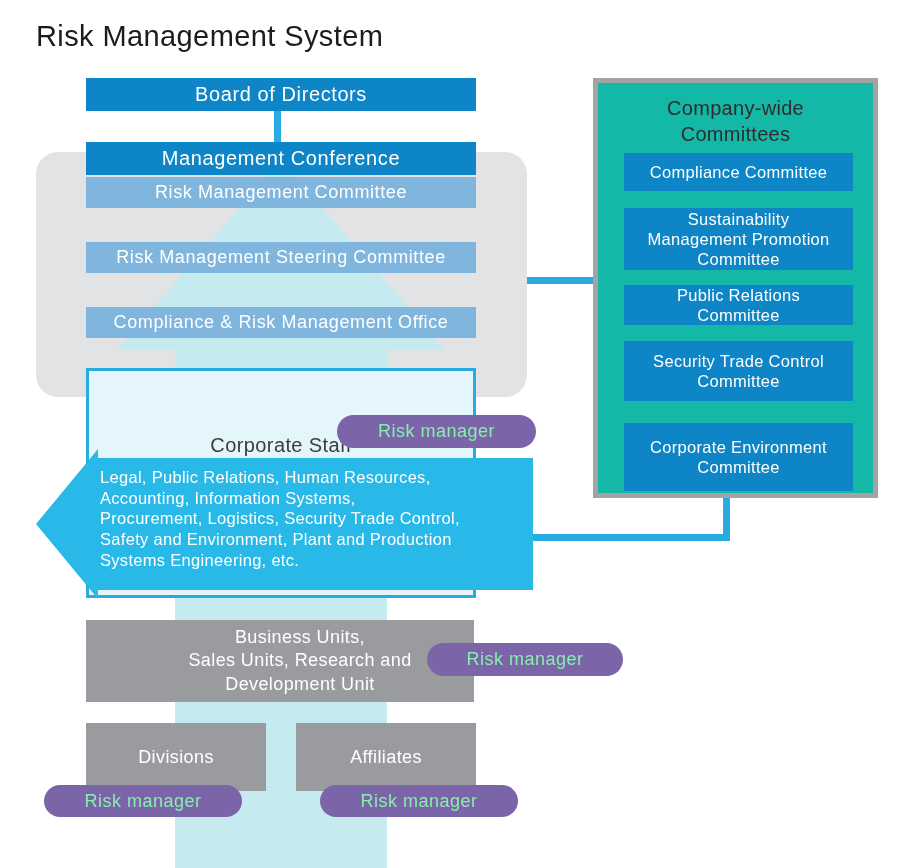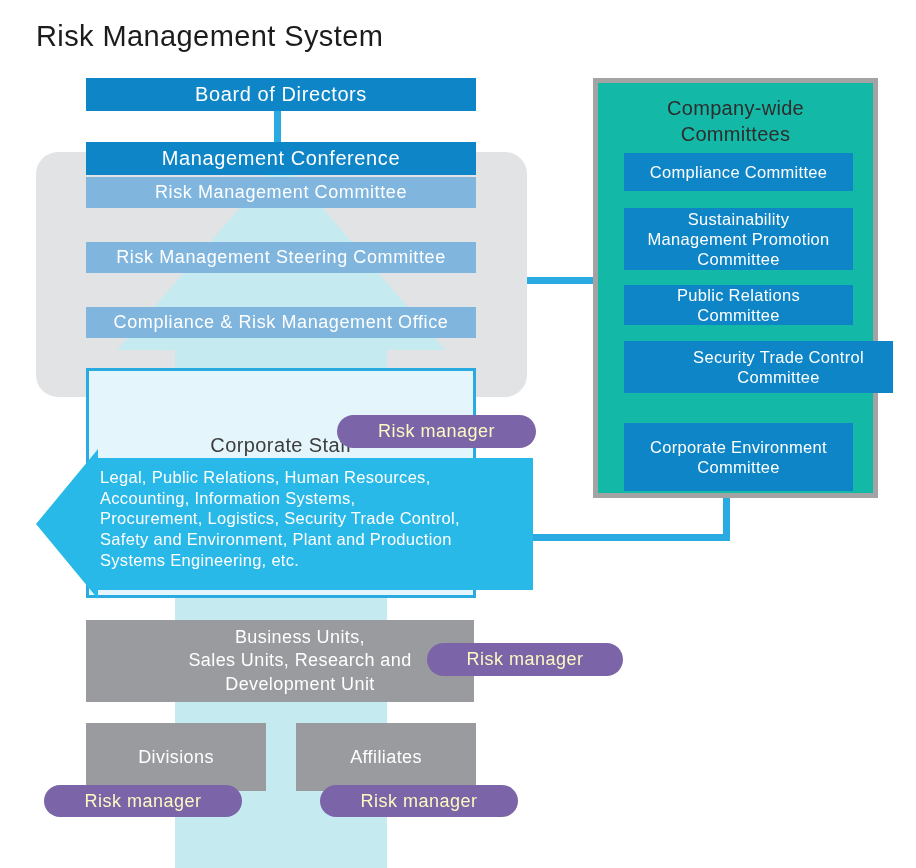--- a/index.html
+++ b/index.html
@@ -51,21 +51,21 @@
     position:absolute; left:86px; top:368px; width:390px; height:230px;
     background:#e4f6fc; border:3px solid #29abe2; box-sizing:border-box; z-index:3;
   }
   .staff-title {
     position:absolute; left:0; right:0; top:14px; text-align:center;
     font-size:20px; color:#3d3d3d; letter-spacing:0.4px; line-height:1.3;margin-top:47px;
   }
 
   
   .pill {
-    position:absolute; background:#7b64a8; color:#fef9c3; font-size:18px;
+    position:absolute; background:#7b64a8; color:#86efac; font-size:18px;
     letter-spacing:0.5px; display:flex; align-items:center; justify-content:center;
     border-radius:17px; z-index:6;
   }
   .pill-staff     { left:337px; top:415px; width:199px; height:33px; }
   .pill-business  { left:427px; top:643px; width:196px; height:33px; }
   .pill-divisions { left:44px;  top:785px; width:198px; height:32px; }
   .pill-affiliates{ left:320px; top:785px; width:198px; height:32px; }
 
   
   .left-arrow {
@@ -98,21 +98,21 @@
     font-size:20px; color:#2d2d2d; line-height:1.3; letter-spacing:0.3px;
   }
   .committee-box {
     position:absolute; left:26px; width:229px; background:#0e85c6; color:#ffffff;
     font-size:16.5px; line-height:1.22; letter-spacing:0.3px;
     display:flex; align-items:center; justify-content:center; text-align:center;
   }
   .committee-box:nth-of-type(2) { top:70px;  height:38px; }
   .committee-box:nth-of-type(3) { top:125px; height:62px; }
   .committee-box:nth-of-type(4) { top:202px; height:40px; }
-  .committee-box:nth-of-type(5) { top:258px; height:52px;padding-left:40px; }
+  .committee-box:nth-of-type(5) { top:258px; height:60px; }
   .committee-box:nth-of-type(6) { top:340px; height:68px; }
 </style>
 </head>
 <body>
 
 <div class="canvas">
 
   <h1 class="title">Risk Management System</h1>
 
   <div class="backdrop"></div>

